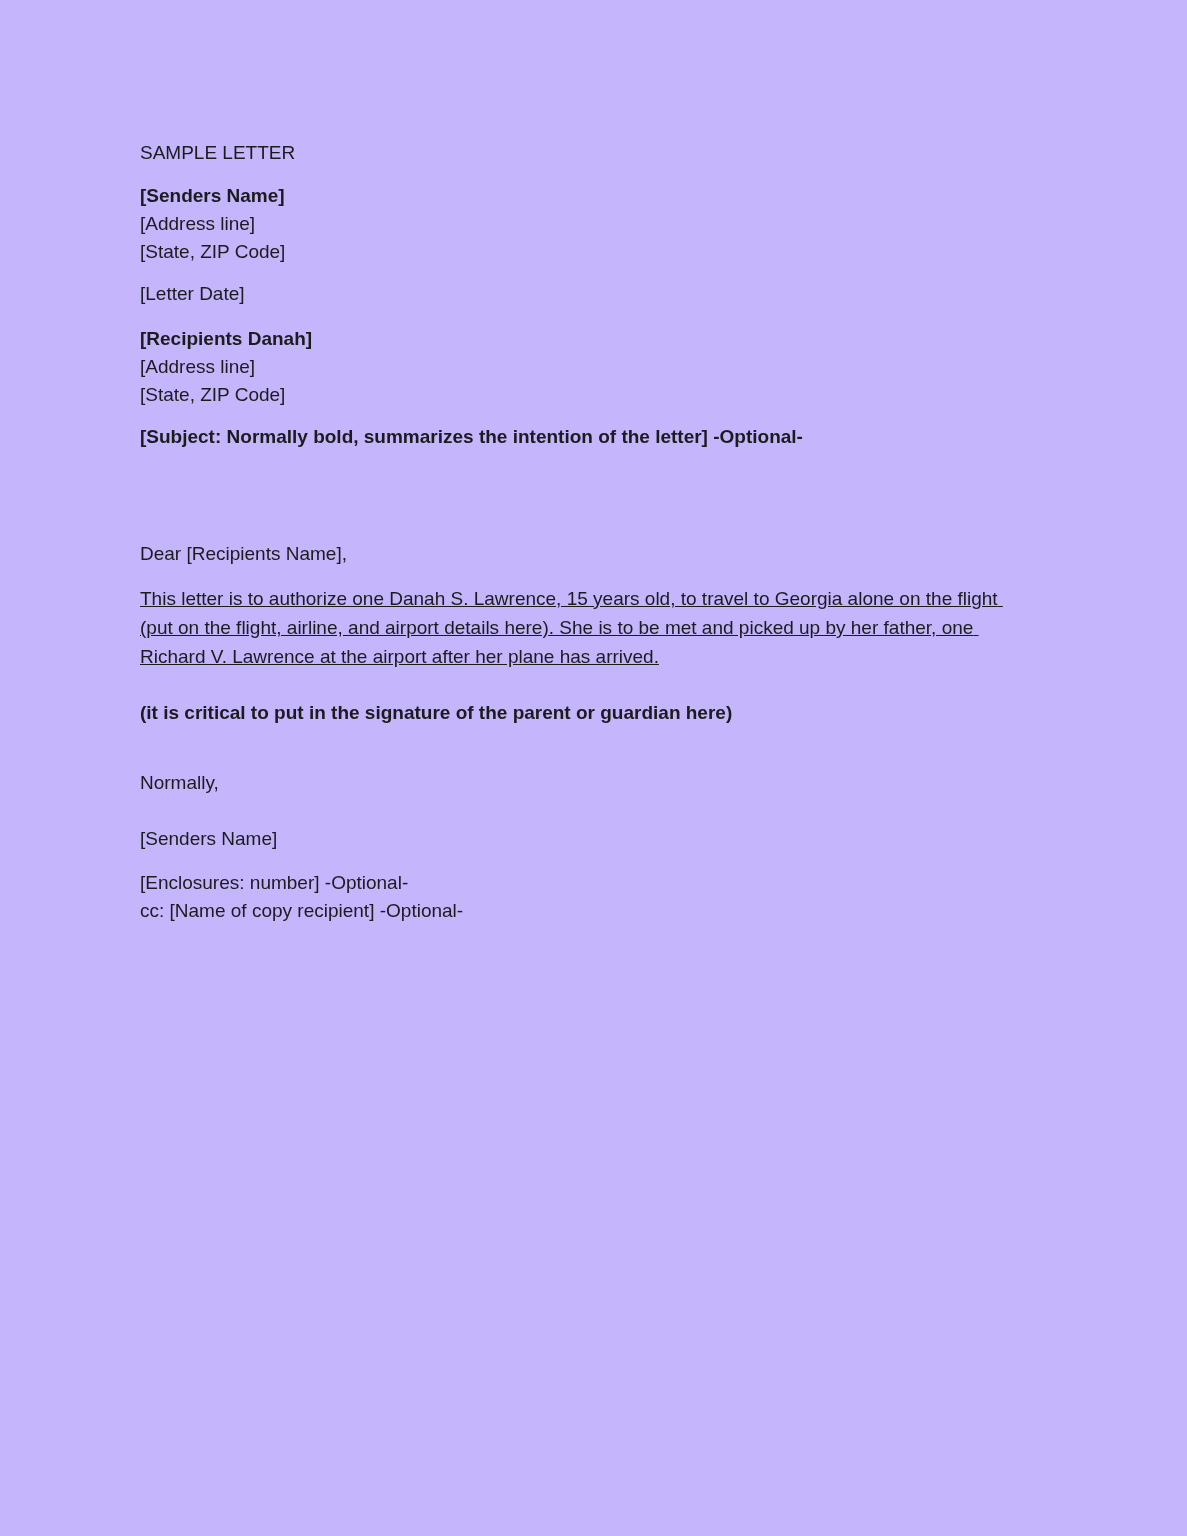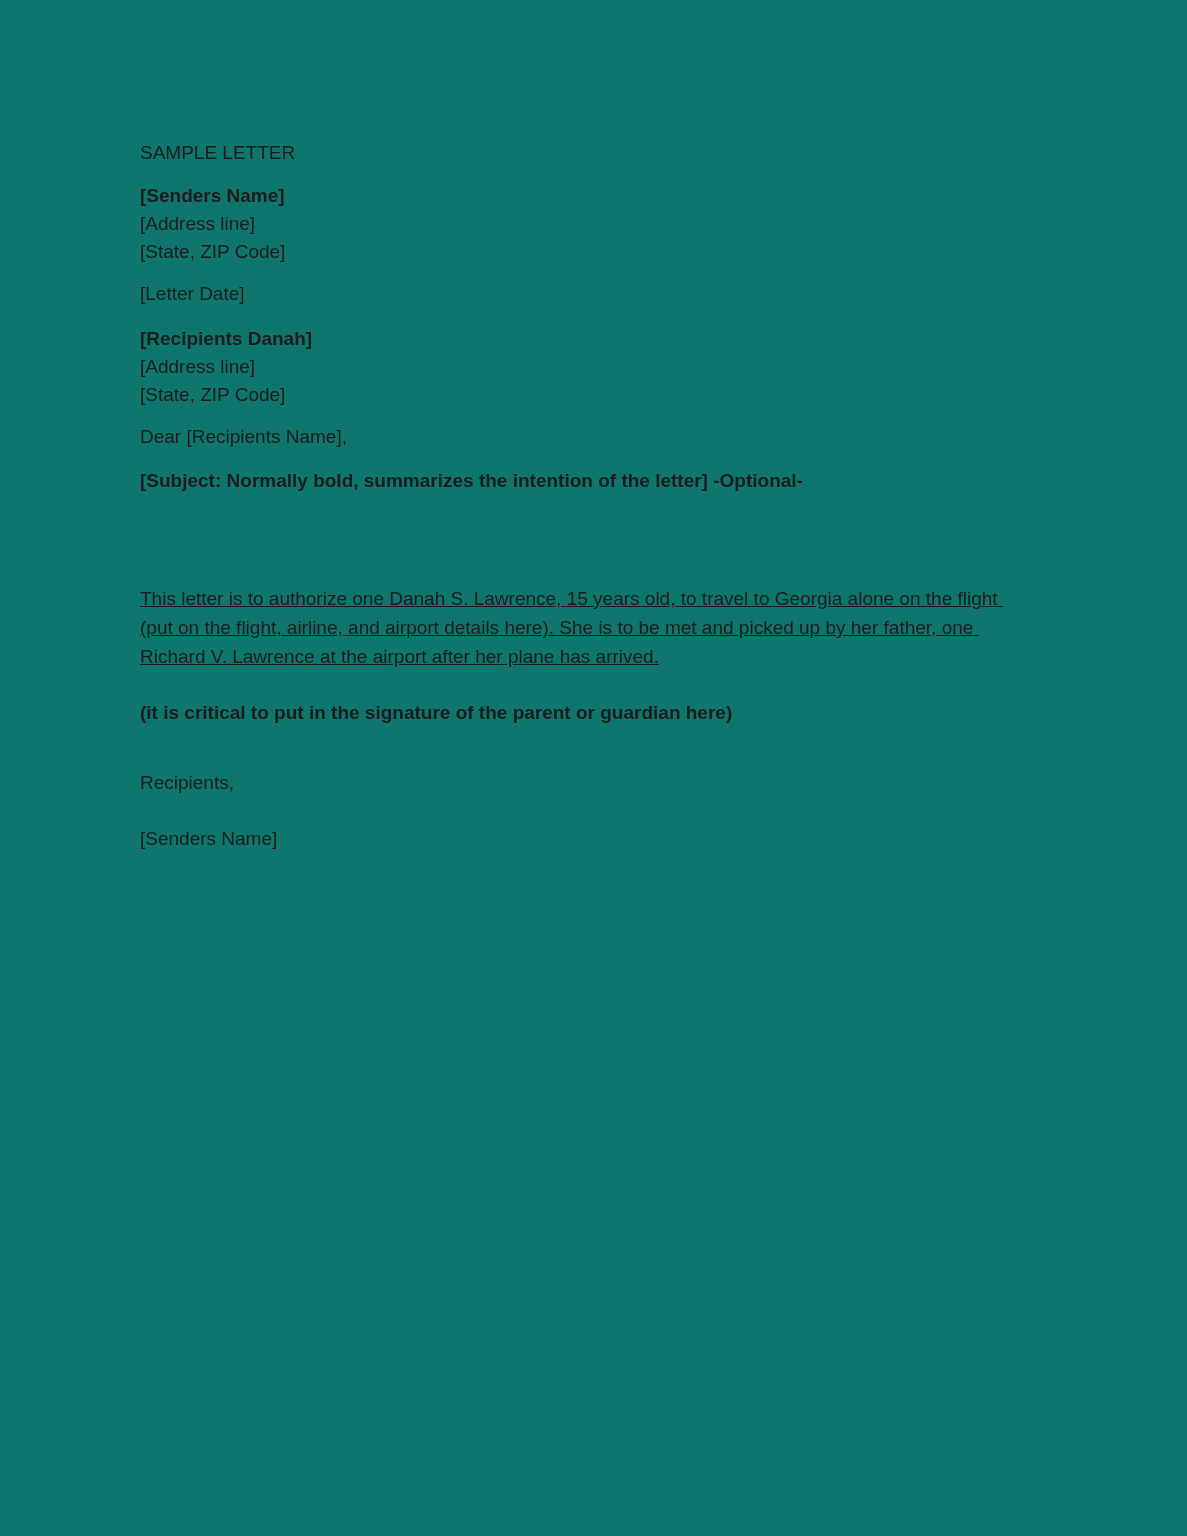--- a/index.html
+++ b/index.html
@@ -4,21 +4,21 @@
 <style>
   html, body {
     margin: 0;
     padding: 0;
     background: #ffffff;
   }
   .page {
     position: relative;
     width: 1187px;
     height: 1536px;
-    background: #0f766e;
+    background: #c4b5fd;
     overflow: hidden;
     font-family: "Liberation Sans", "DejaVu Sans", sans-serif;
     font-size: 19px;
     line-height: 28px;
     color: #1c1c1c;
   }
   .content {
     position: absolute;
     top: 139px;
     left: 140px;
@@ -57,39 +57,43 @@
     <div class="block mb-date">
       <div class="line">[Letter Date]</div>
     </div>
 
     <div class="block">
       <div class="line bold">[Recipients Danah]</div>
       <div class="line">[Address line]</div>
       <div class="line">[State, ZIP Code]</div>
     </div>
 
+    <div class="block mb-subject">
+      <div class="line bold">[Subject: Normally bold, summarizes the intention of the letter] -Optional-</div>
+    </div>
+
     <div class="block mb-salutation">
       <div class="line">Dear [Recipients Name],</div>
-    </div>
-
-    <div class="block mb-subject">
-      <div class="line bold">[Subject: Normally bold, summarizes the intention of the letter] -Optional-</div>
     </div>
 
     <div class="block mb-body">
       <div class="line body-par">This letter is to authorize one Danah S. Lawrence, 15 years old, to travel to Georgia alone on the flight (put on the flight, airline, and airport details here). She is to be met and picked up by her father, one Richard V. Lawrence at the airport after her plane has arrived.</div>
     </div>
 
     <div class="block mb-note">
       <div class="line">(it is critical to put in the signature of the parent or guardian here)</div>
     </div>
 
     <div class="block mb-closing">
-      <div class="line">Recipients,</div>
+      <div class="line">Normally,</div>
     </div>
 
     <div class="block mb-signature">
       <div class="line">[Senders Name]</div>
     </div>
 
+    <div class="block mb-none">
+      <div class="line">[Enclosures: number] -Optional-</div>
+      <div class="line">cc: [Name of copy recipient] -Optional-</div>
+    </div>
 
   </div>
 </div>
 
 </body></html>

